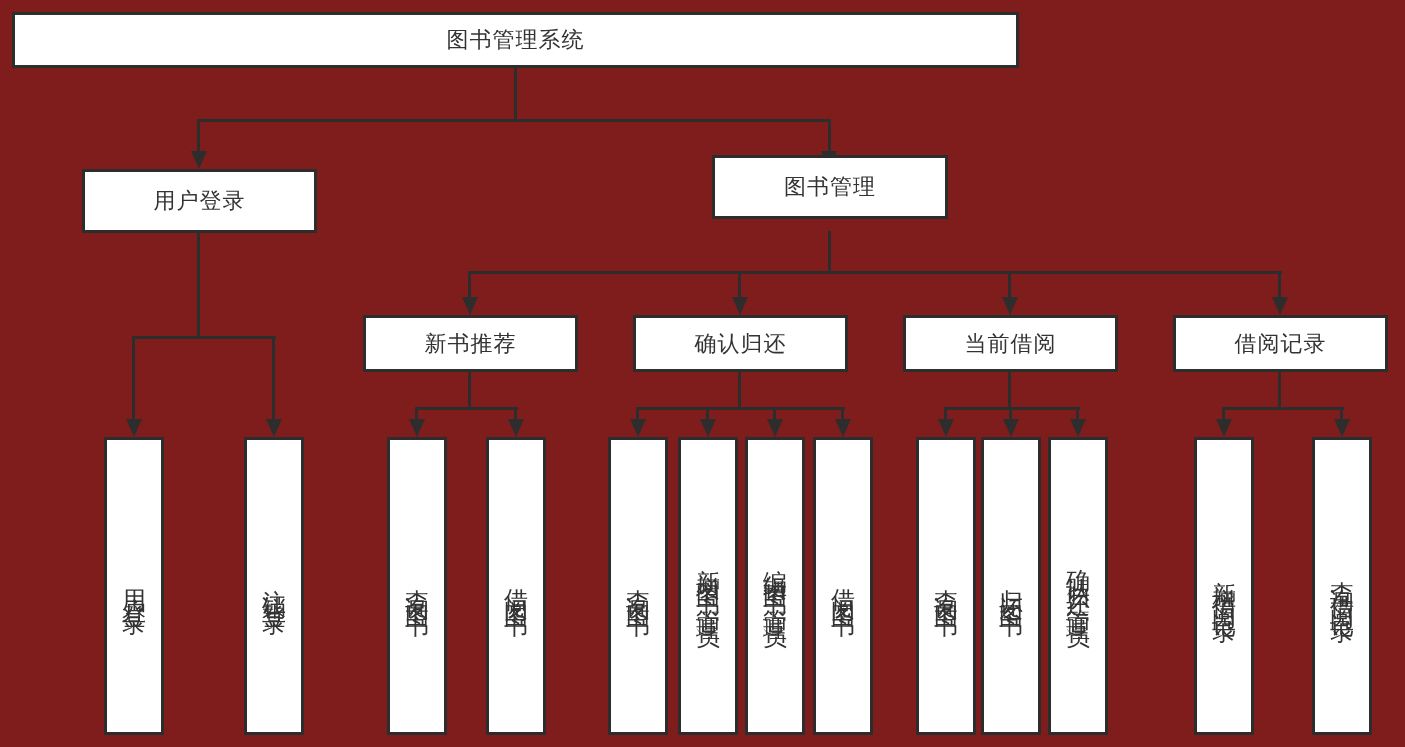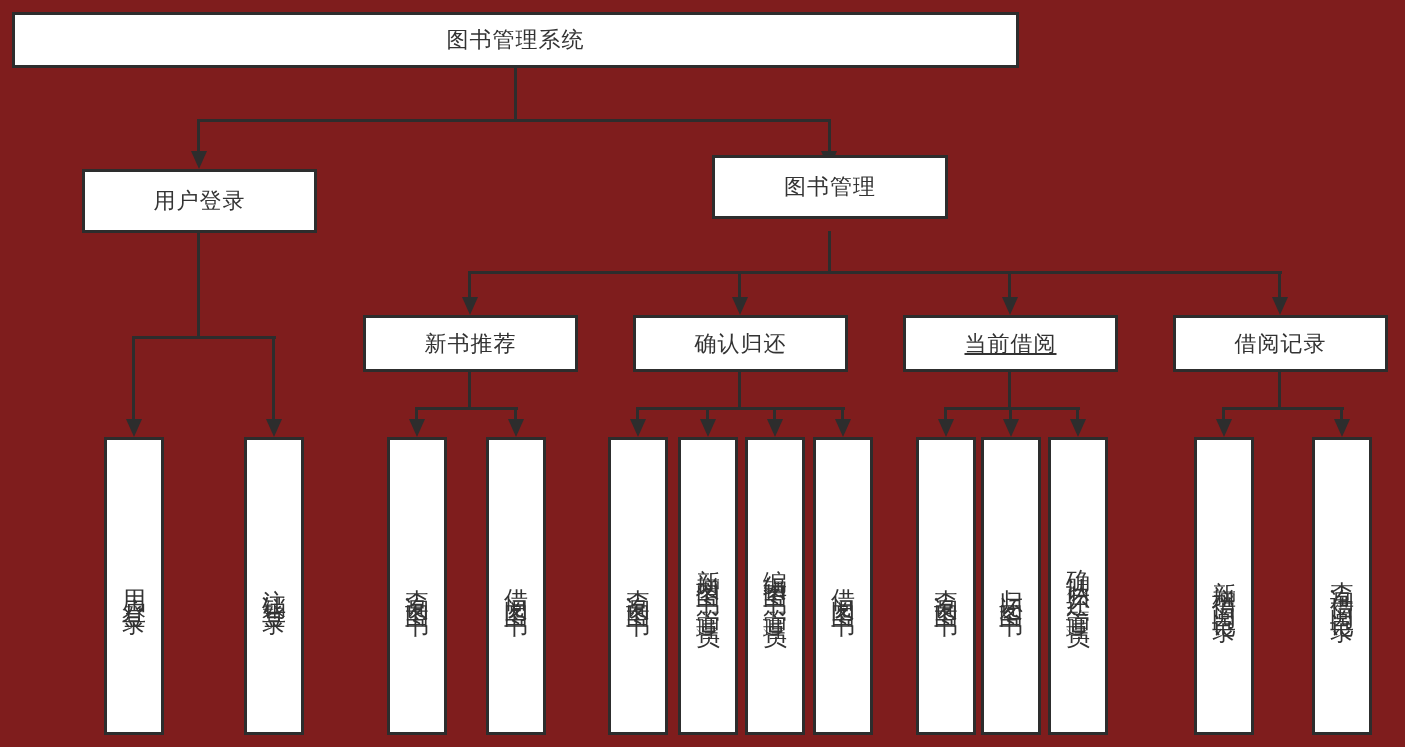--- a/index.html
+++ b/index.html
@@ -114,21 +114,21 @@
   <div class="arrow" style="left:732px; top:297px;"></div>
   <div class="arrow" style="left:1002px; top:297px;"></div>
   <div class="arrow" style="left:1272px; top:297px;"></div>
 
   <div class="hbox" style="left:363px; top:315px; width:215px; height:57px;">
     <span>新书推荐</span>
   </div>
   <div class="hbox" style="left:633px; top:315px; width:215px; height:57px;">
     <span>确认归还</span>
   </div>
-  <div class="hbox" style="left:903px; top:315px; width:215px; height:57px;text-decoration:underline;">
+  <div class="hbox" style="left:903px; top:315px; width:215px; height:57px;">
     <span>当前借阅</span>
   </div>
   <div class="hbox" style="left:1173px; top:315px; width:215px; height:57px;">
     <span>借阅记录</span>
   </div>
 
   <div class="line" style="left:468px; top:370px; width:3px; height:40px;"></div>
   <div class="line" style="left:415px; top:407px; width:103px; height:3px;"></div>
   <div class="line" style="left:415px; top:407px; width:3px; height:16px;"></div>
   <div class="line" style="left:514px; top:407px; width:3px; height:16px;"></div>

